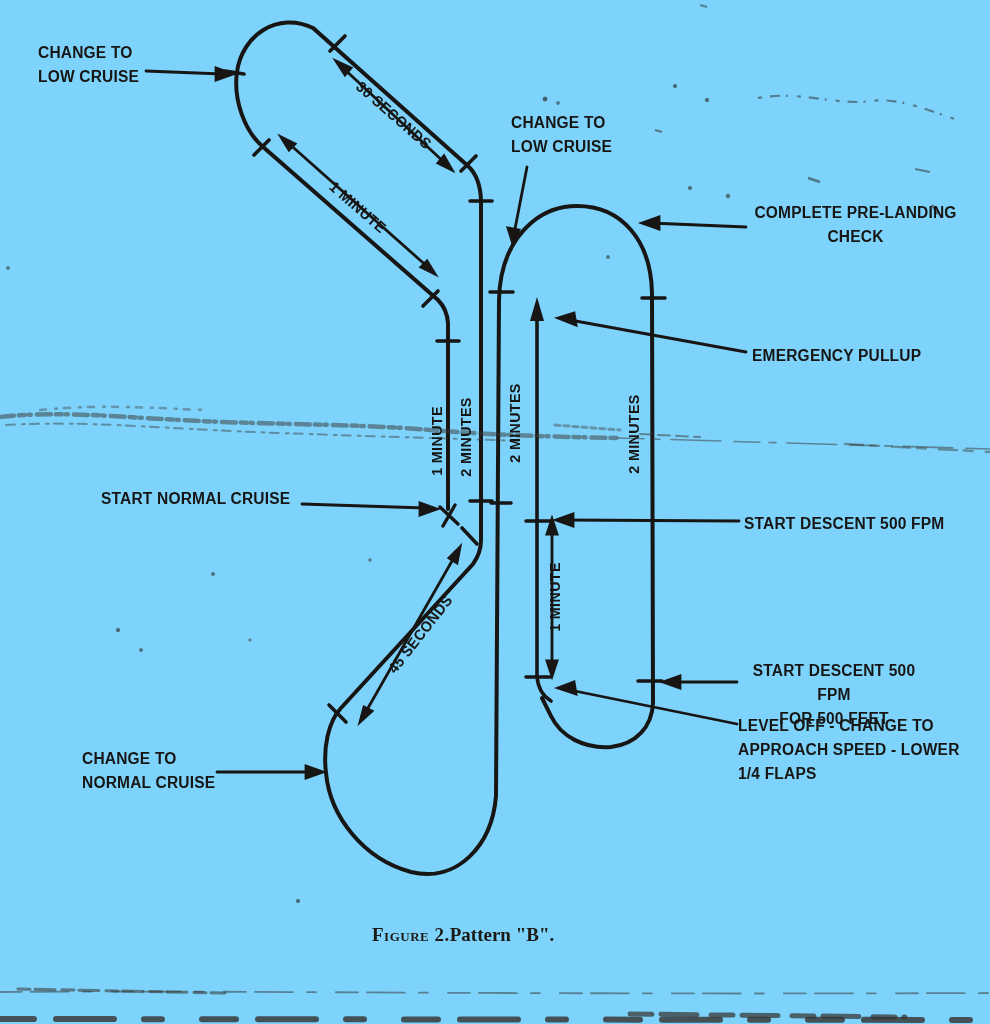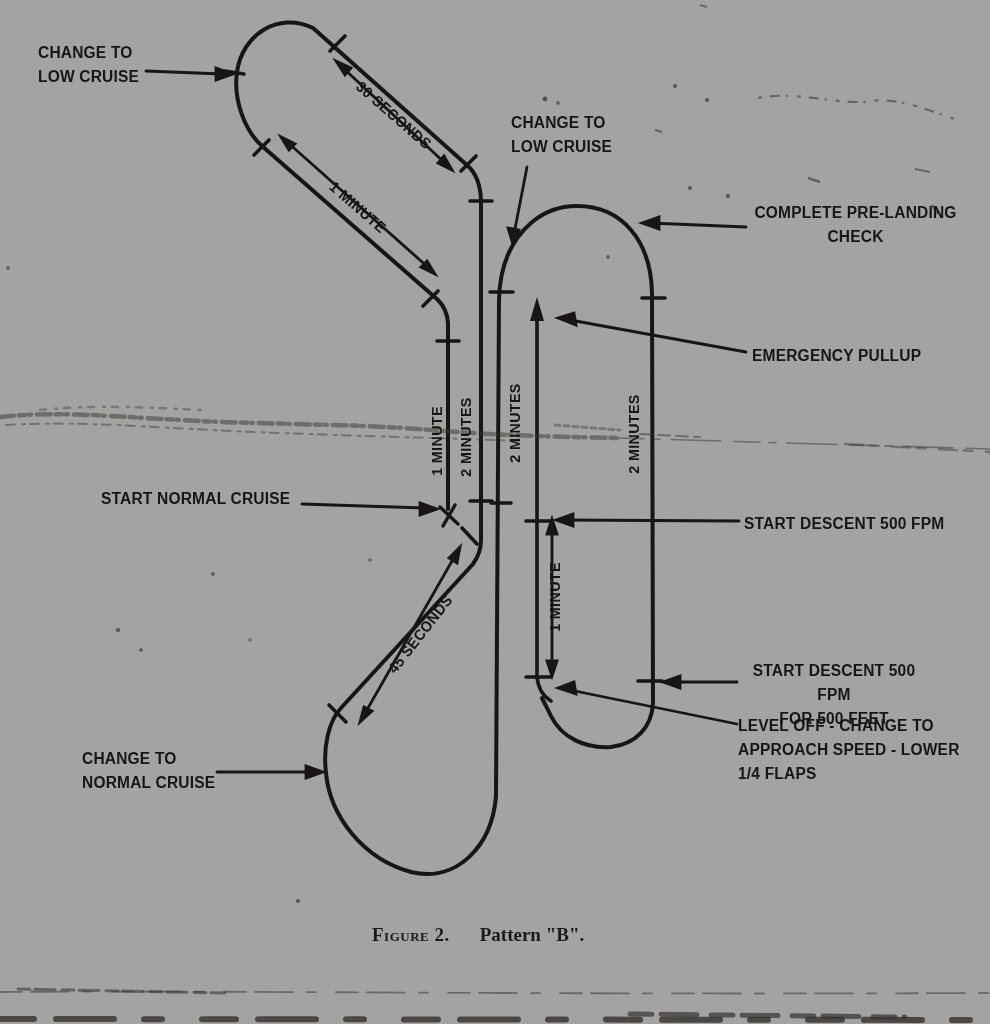--- a/index.html
+++ b/index.html
@@ -1,37 +1,37 @@
 <!DOCTYPE html>
 <html><head>
 <meta charset="utf-8">
 <style>
   html,body{margin:0;padding:0;background:#e8e6e0;}
   .page{
     position:relative;width:990px;height:1024px;overflow:hidden;
-    background:#a3a3a3;
+    background:#7dd3fc;
     font-family:"Liberation Sans",sans-serif;
   }
   svg.lines{position:absolute;left:0;top:0;}
   .lbl{
     position:absolute;
     font-weight:700;font-size:16px;line-height:24px;letter-spacing:.2px;
     color:#171614;white-space:pre-line;
     transform:scaleX(.97);transform-origin:left top;
   }
   .lbl.center{text-align:center;}
   .rot{
     position:absolute;
     font-weight:700;font-size:15px;letter-spacing:.4px;color:#171614;
     white-space:nowrap;
   }
   .caption{
     position:absolute;left:372px;top:924px;
     font-family:"Liberation Serif",serif;font-size:19px;color:#1d1a16;
-    display:flex;gap:30px;
+    display:flex;
   }
   .caption .fig{font-weight:700;font-variant:small-caps;letter-spacing:.5px;}
   .caption .ttl{font-weight:700;}
 </style>
 </head>
 <body>
 
 <div class="page">
 
   <svg class="lines" width="990" height="1024" viewBox="0 0 990 1024">

